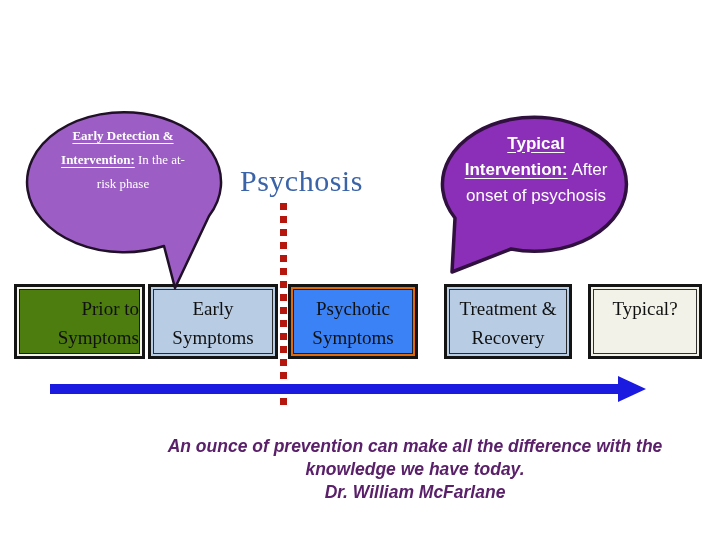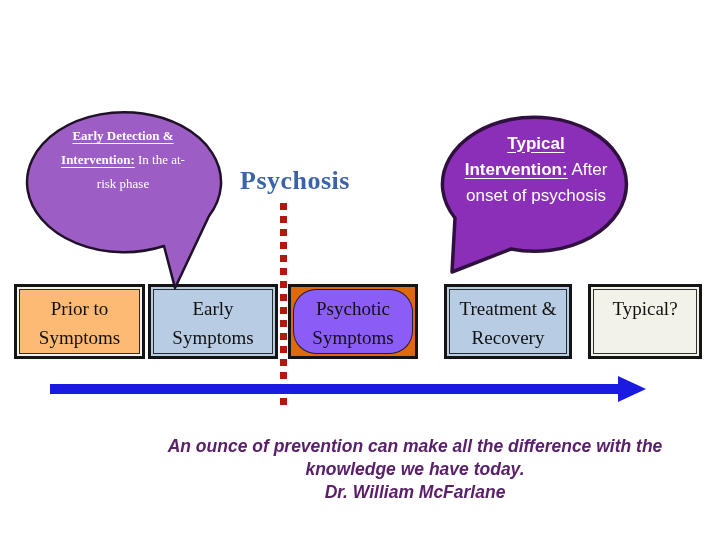--- a/index.html
+++ b/index.html
@@ -26,21 +26,21 @@
     font-size:17px; line-height:26px;
   }
   .rb-text .bubble-heading {
     font-weight:bold; text-decoration:underline; text-underline-offset:3px;
   }
 
   
   .title {
     position:absolute; left:240px; top:164px;
     font-family:"Liberation Serif", serif;
-    font-weight:bold; font-size:26px; line-height:34px;
+    font-weight:normal; font-size:30px; line-height:34px;
     color:#3b63a8; letter-spacing:0.5px;
   }
 
   
   .dotted-line {
     position:absolute; left:280px; top:203px; width:7px; height:205px;
     background:repeating-linear-gradient(to bottom,#b5170f 0 7px,transparent 7px 13px);
     z-index:1;
   }
 
@@ -79,27 +79,27 @@
   }
 
   .z-top { z-index:4; }
 </style>
 </head>
 <body>
 
 <div class="slide">
 
   <div class="tbox tbox1" style="background: rgb(243, 242, 233);">
-    <div class="tbox-inner" style="background: #fdba74;">Prior to Symptoms</div>
+    <div class="tbox-inner" style="background: #4d7c0f; text-align: right;">Prior to Symptoms</div>
   </div>
   <div class="tbox tbox2" style="background: rgb(184, 204, 228);">
     <div class="tbox-inner" style="background: rgb(184, 204, 228);">Early Symptoms</div>
   </div>
   <div class="tbox tbox3" style="background: rgb(224, 105, 11);">
-    <div class="tbox-inner" style="background: #8b5cf6; border-radius: 23px;">Psychotic Symptoms</div>
+    <div class="tbox-inner" style="background: #3b82f6;">Psychotic Symptoms</div>
   </div>
   <div class="tbox tbox4" style="background: rgb(184, 204, 228);">
     <div class="tbox-inner" style="background: rgb(184, 204, 228);">Treatment &amp; Recovery</div>
   </div>
   <div class="tbox tbox5" style="background: rgb(243, 242, 233);">
     <div class="tbox-inner" style="background: rgb(243, 242, 233);">Typical?</div>
   </div>
 
   <div class="dotted-line"></div>
 

